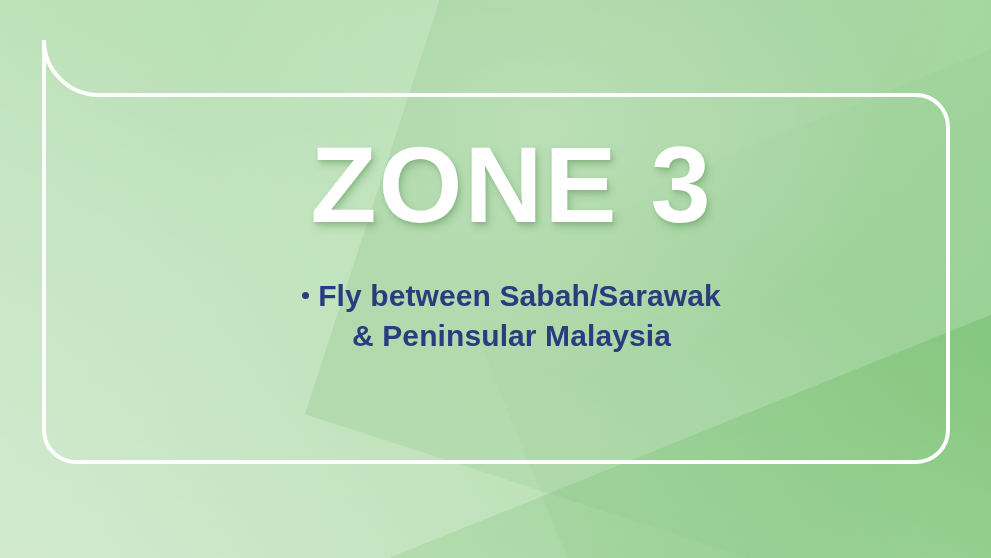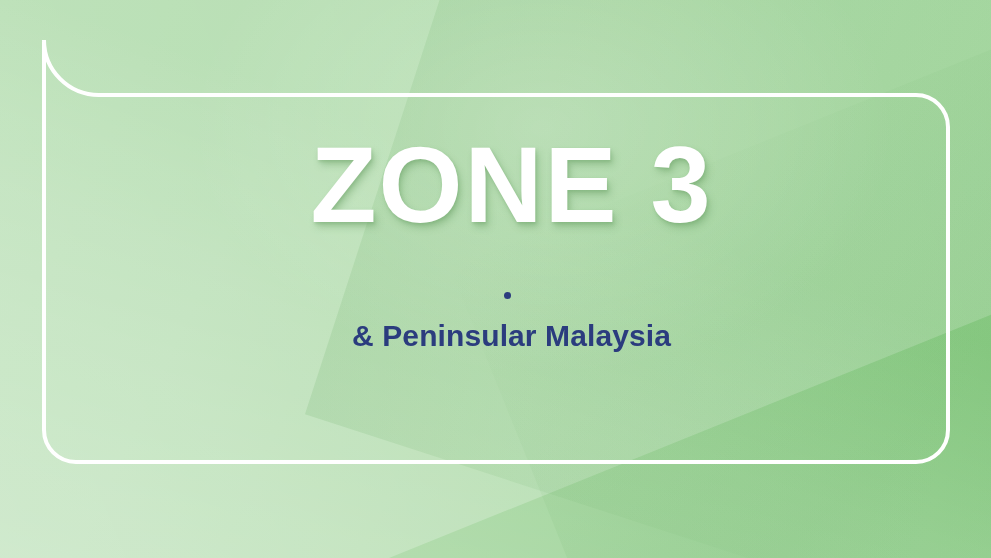--- a/index.html
+++ b/index.html
@@ -192,18 +192,18 @@
              A 32 32 0 0 0 916 95
              L 99 95
              A 55 55 0 0 1 44 40" fill="none" stroke="#FFFFFF" stroke-width="4" stroke-linecap="butt" stroke-linejoin="round"></path>
   </svg>
 
   <div class="content">
 
     <div class="zone-title">ZONE 3</div>
 
     <div class="subtitle">
-      <span class="line"><span class="bullet-dot"></span></span>
+      <span class="line"><span class="bullet-dot"></span><span>Fly between Sabah/Sarawak</span></span>
       <span class="line">&amp; Peninsular Malaysia</span>
     </div>
 
   </div>
 </div>
 
 </body></html>

